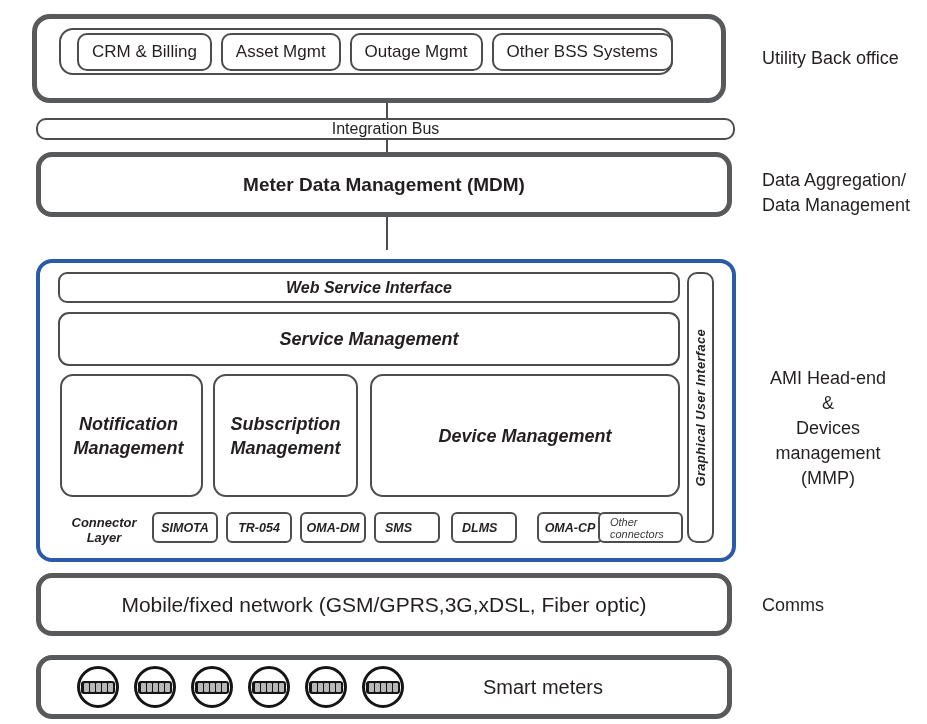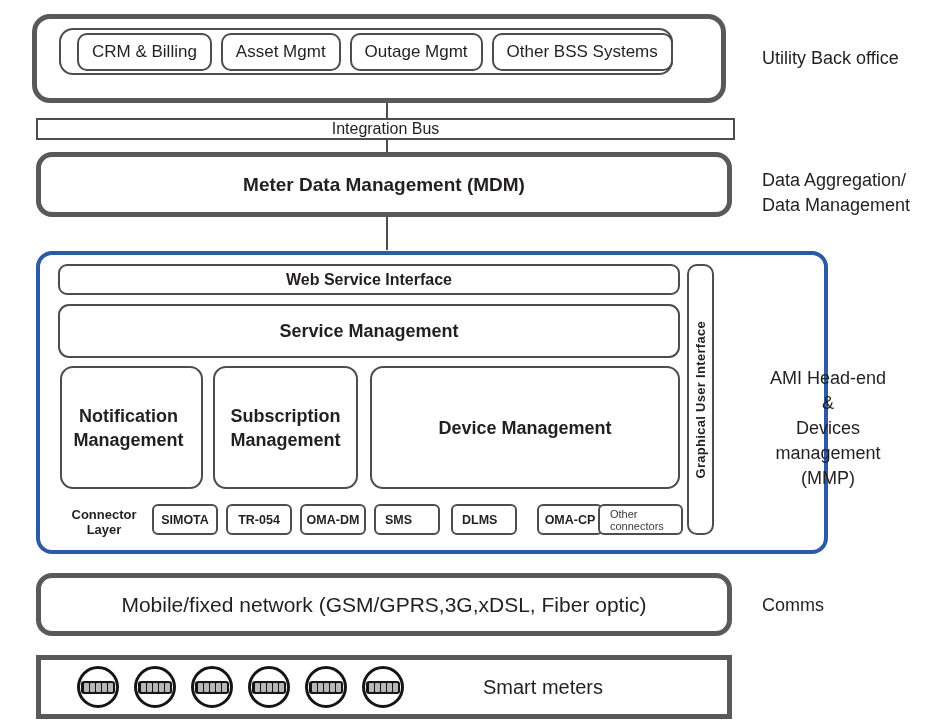--- a/index.html
+++ b/index.html
@@ -19,33 +19,33 @@
     position:absolute; left:22px; top:9px; width:614px; height:47px;
     border-radius:14px; display:flex; align-items:center; padding:0 16px; gap:9px;
   }
   .bss-item {
     display:flex; align-items:center; justify-content:center;
     height:38px; padding:0 13px; font-size:17px; white-space:nowrap;
   }
   
   .intbus {
     position:absolute; left:36px; top:118px; width:699px; height:22px;
-    border-radius:0; display:flex; align-items:center; justify-content:center;
+    border-radius:10px; display:flex; align-items:center; justify-content:center;
     font-size:16px;
   }
   
   .mdm {
     left:36px; top:152px; width:696px; height:65px; border-radius:16px;
     display:flex; align-items:center; justify-content:center;
     font-size:19px; font-weight:bold;
   }
   
   .headend {
-    position:absolute; left:36px; top:251px; width:792px; height:303px;
-    border:4px solid #2b5aa7; border-radius:16px; background:#fff;
+    position:absolute; left:36px; top:259px; width:700px; height:303px;
+    border:4px solid #2b5aa7; border-radius:16px; background:#fff;font-style:italic;
   }
   .wsi {
     position:absolute; left:18px; top:9px; width:622px; height:31px;
     border-radius:9px; display:flex; align-items:center; justify-content:center;
     font-size:16px; font-weight:bold;
   }
   .svcmgmt {
     position:absolute; left:18px; top:49px; width:622px; height:54px;
     border-radius:11px; display:flex; align-items:center; justify-content:center;
     font-size:18px; font-weight:bold;
@@ -83,21 +83,21 @@
     writing-mode:vertical-rl; transform:rotate(180deg);
     font-size:13px; font-weight:bold; white-space:nowrap; letter-spacing:0.3px;
   }
   
   .commsbox {
     left:36px; top:573px; width:696px; height:63px; border-radius:16px;
     display:flex; align-items:center; justify-content:center; font-size:21px;
   }
   
   .metersbox {
-    left:36px; top:655px; width:696px; height:64px; border-radius:0;
+    left:36px; top:655px; width:696px; height:64px; border-radius:16px;
     display:flex; align-items:center; padding-left:36px; gap:15px;
   }
   .meter {
     position:relative; width:42px; height:42px; border:3px solid #151515;
     border-radius:50%; background:#fff; flex:0 0 auto;
   }
   .meter .band {
     position:absolute; left:1px; top:12px; width:34px; height:13px;
     background:#151515; border-radius:3px; display:flex; align-items:center;
     justify-content:center; gap:1px;

